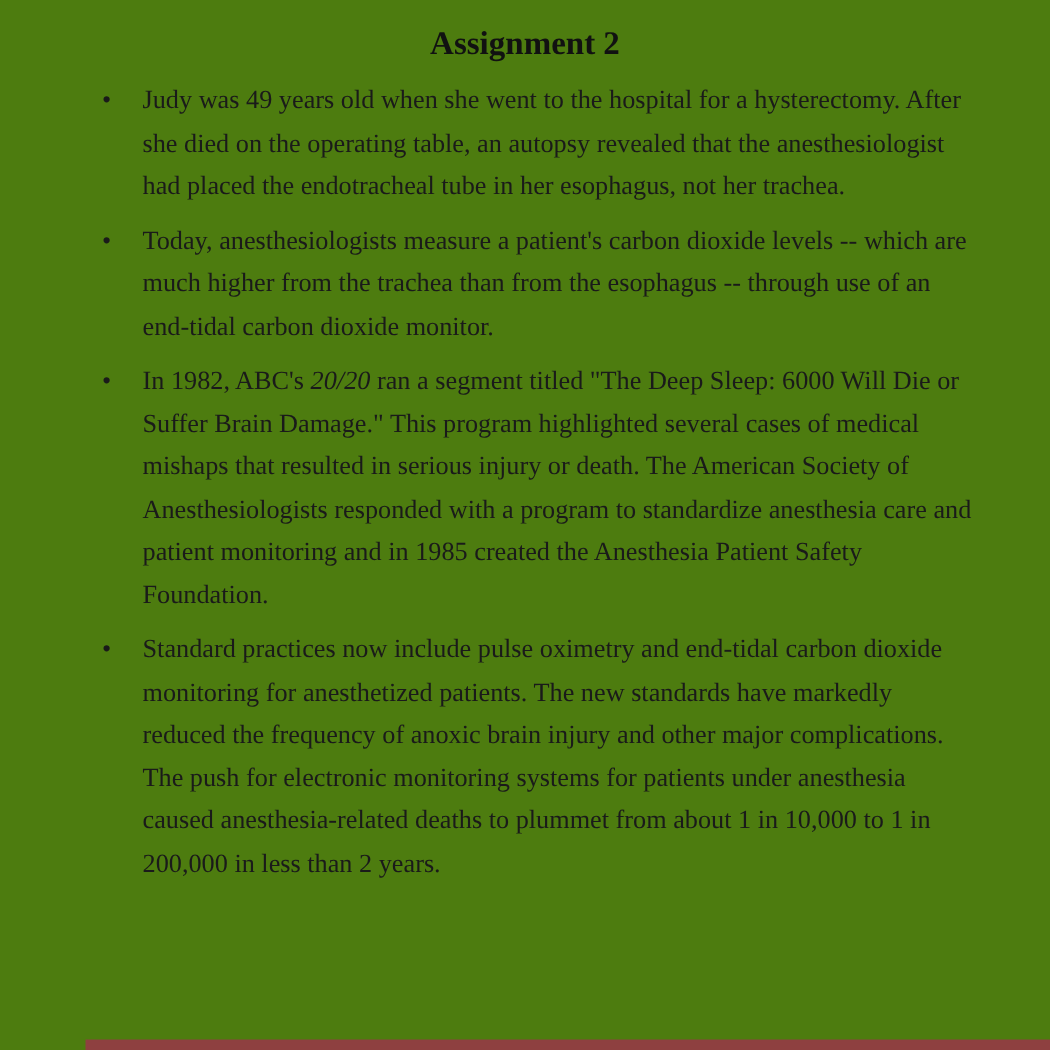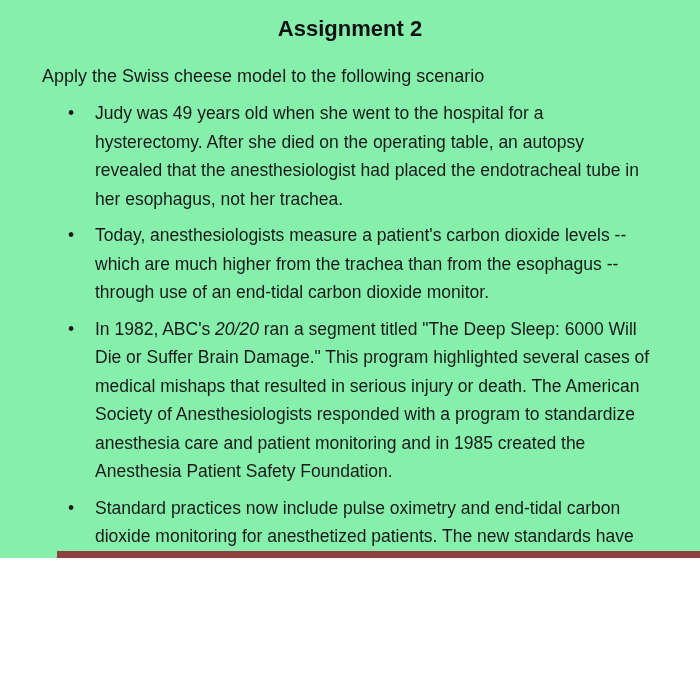--- a/index.html
+++ b/index.html
@@ -3,24 +3,24 @@
 <meta charset="utf-8">
 <style>
   html, body {
     margin: 0;
     padding: 0;
     background: #ffffff;
   }
   .page {
     position: relative;
     width: 700px;
-    height: 558px;
-    background: #86efac;
+    height: 700px;
+    background: #4d7c0f;
     color: #1a1a1a;
-    font-family: Liberation Sans, sans-serif;
+    font-family: Liberation Serif, serif;
     overflow: hidden;
   }
   .title {
     margin: 0;
     padding-top: 15px;
     text-align: center;
     font-size: 22px;
     line-height: 27px;
     font-weight: 700;
     color: #111111;
@@ -61,21 +61,20 @@
     background: #8e4040;
   }
 </style>
 </head>
 <body>
 
 <div class="page">
 
   <h1 class="title">Assignment 2</h1>
 
-  <p class="intro">Apply the Swiss cheese model to the following scenario</p>
 
   <ul class="bullets">
 
     <li>
       <span class="marker">•</span>
       <span>Judy was 49 years old when she went to the hospital for a hysterectomy. After she died on the operating table, an autopsy revealed that the anesthesiologist had placed the endotracheal tube in her esophagus, not her trachea.</span>
     </li>
 
     <li>
       <span class="marker">•</span>

